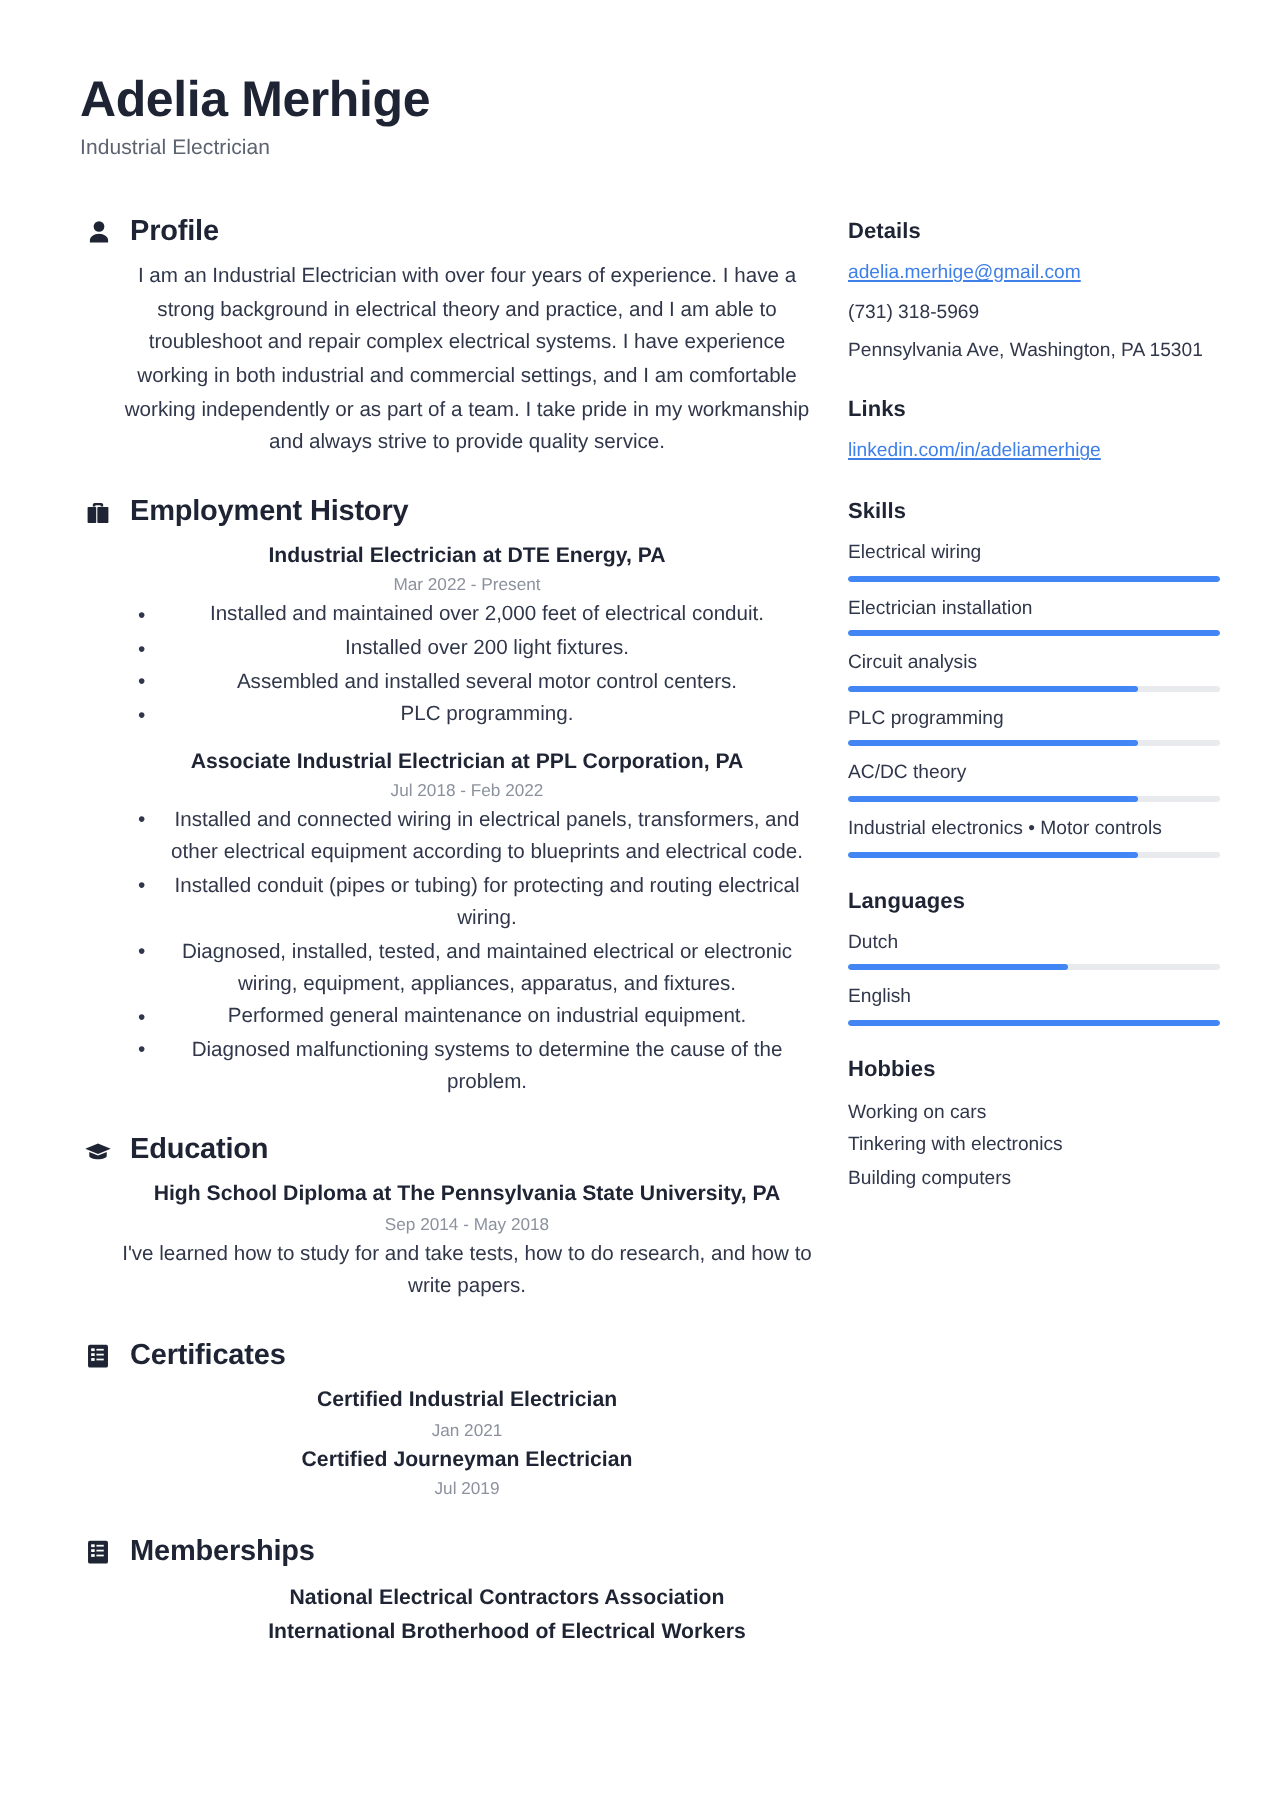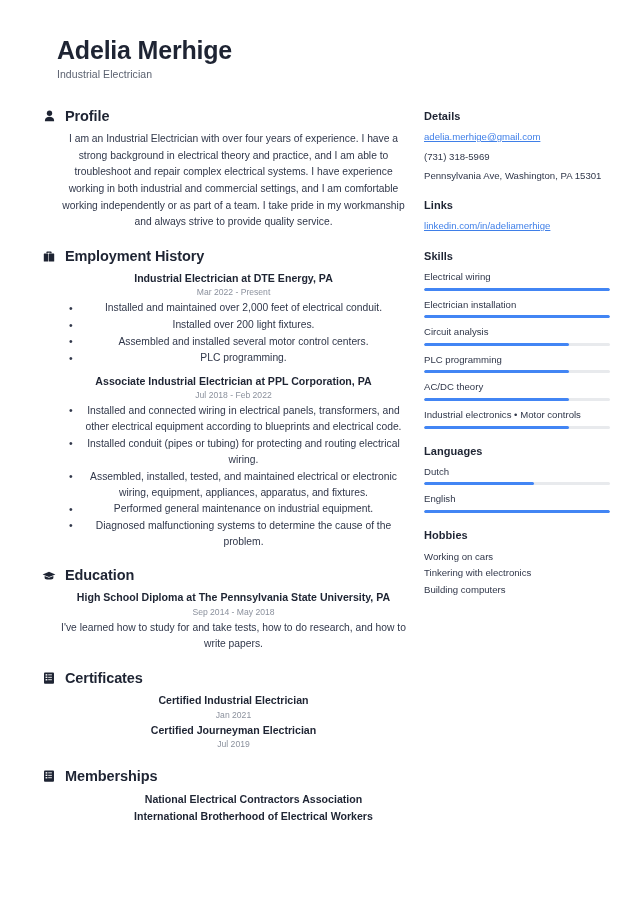--- a/index.html
+++ b/index.html
@@ -13,21 +13,21 @@
     position: relative;
     width: 640px;
     height: 905px;
     background: #ffffff;
     padding: 34px 30px 0 42px;
     display: flex;
     gap: 0;
   }
 
   
-  .header { position: absolute; left: 57px; top: 36px; }
+  .header { position: absolute; left: 40px; top: 36px; }
   .name {
     font-size: 25px;
     font-weight: bold;
     color: #1e2433;
     letter-spacing: -0.2px;
     line-height: 1.15;
   }
   .job-title {
     font-size: 10.5px;
     color: #5b6270;
@@ -232,21 +232,21 @@
               <li>PLC programming.</li>
             </ul>
           </div>
 
           <div class="entry">
             <div class="entry-title">Associate Industrial Electrician at PPL Corporation, PA</div>
             <div class="entry-date">Jul 2018 - Feb 2022</div>
             <ul class="bullets">
               <li>Installed and connected wiring in electrical panels, transformers, and other electrical equipment according to blueprints and electrical code.</li>
               <li>Installed conduit (pipes or tubing) for protecting and routing electrical wiring.</li>
-              <li>Assembled, installed, tested, and maintained electrical or electronic wiring, equipment, appliances, apparatus, and fixtures.</li>
+              <li>Diagnosed, installed, tested, and maintained electrical or electronic wiring, equipment, appliances, apparatus, and fixtures.</li>
               <li>Performed general maintenance on industrial equipment.</li>
               <li>Diagnosed malfunctioning systems to determine the cause of the problem.</li>
             </ul>
           </div>
 
         </div>
       </div>
 
       <div class="section sec-education">
         <div class="section-head">

